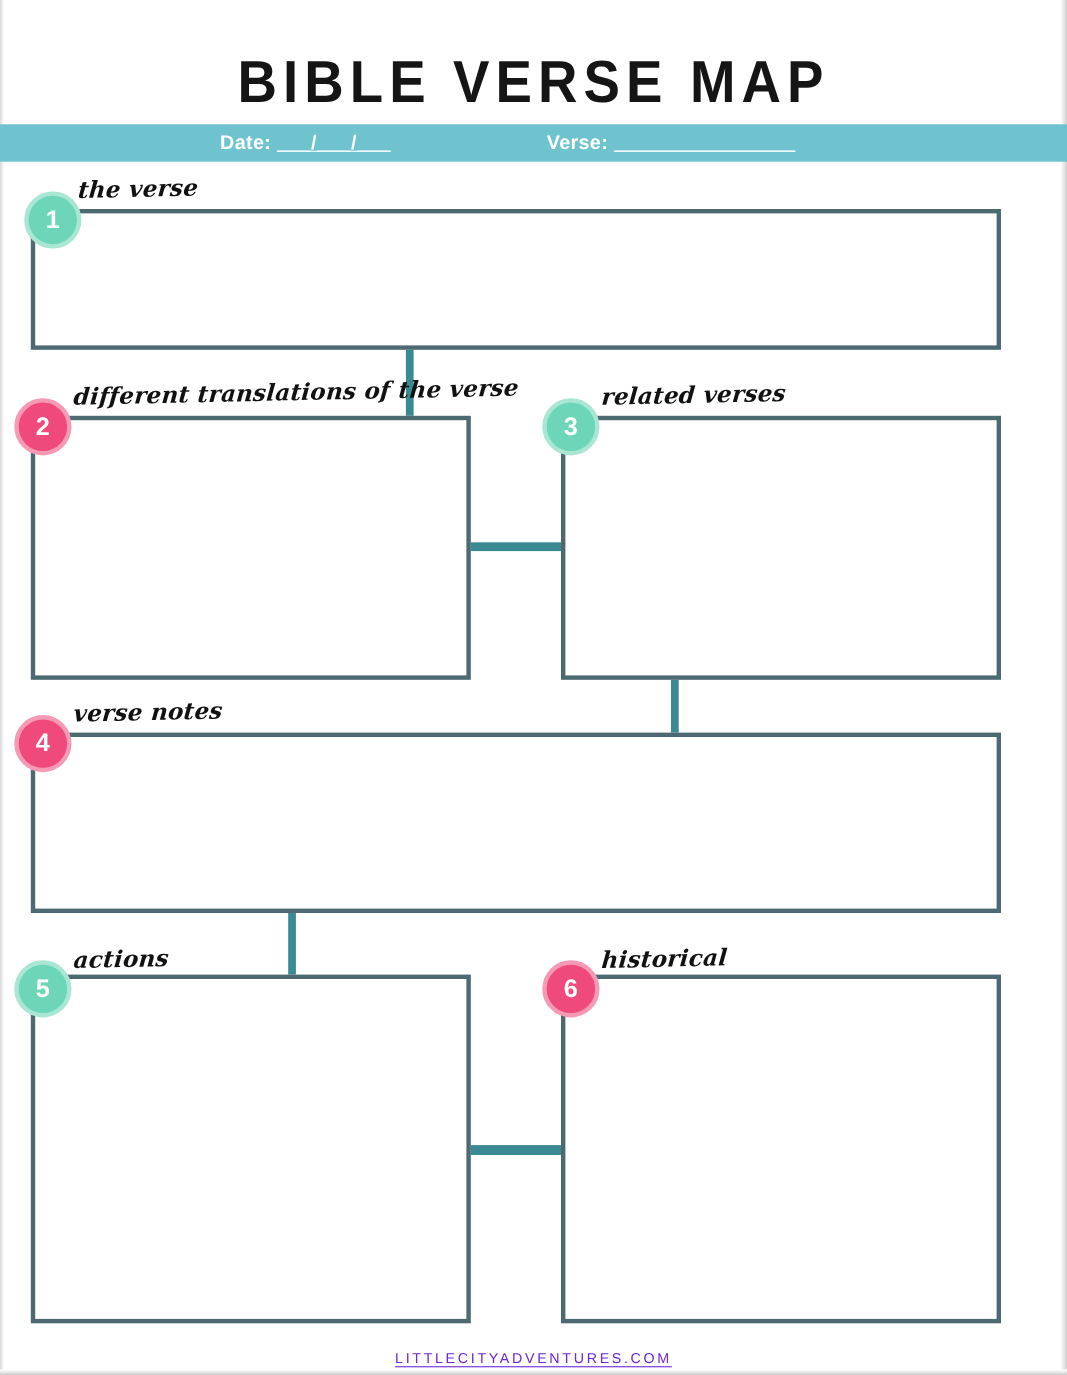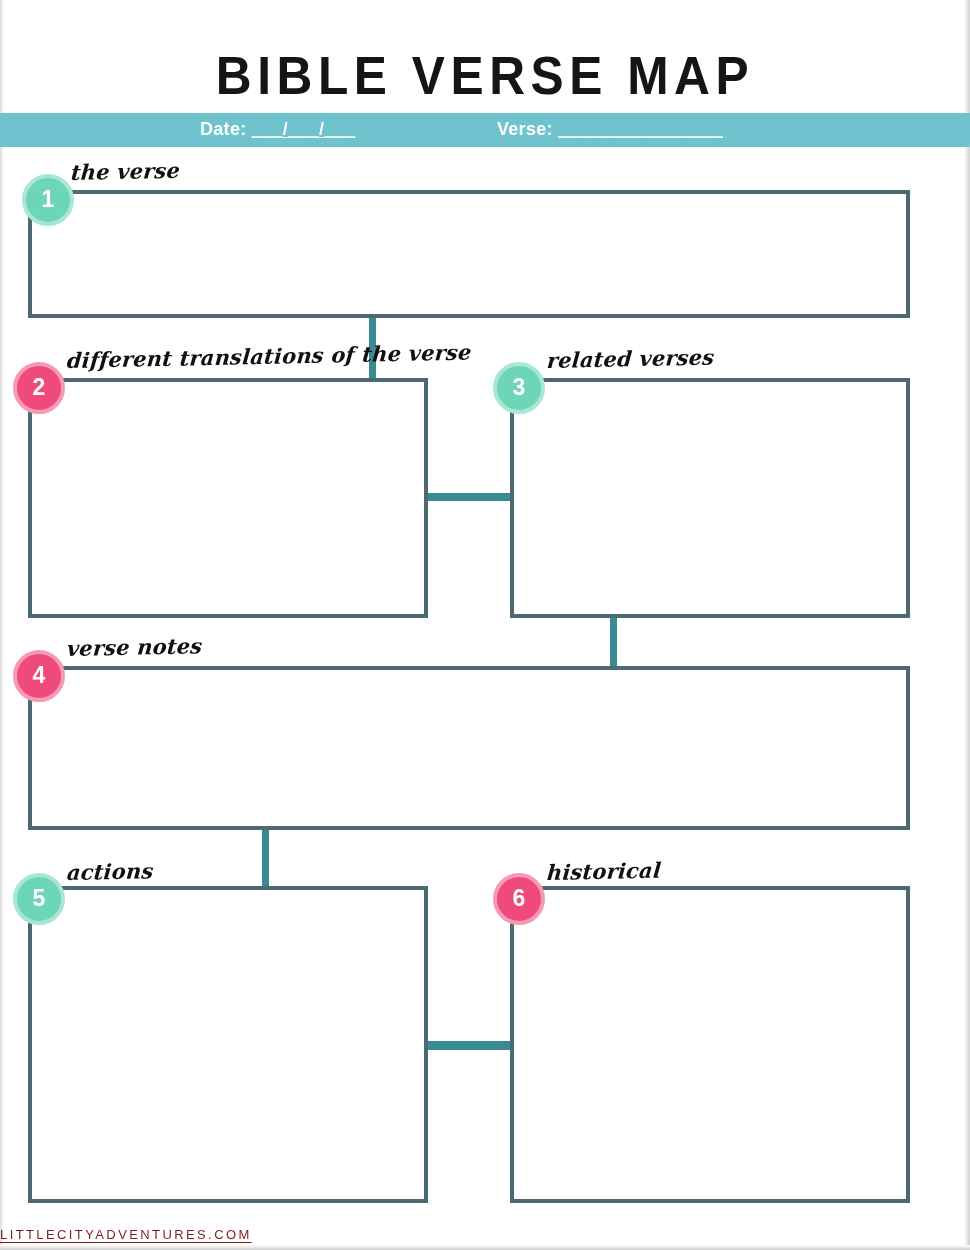--- a/index.html
+++ b/index.html
@@ -137,22 +137,22 @@
     line-height: 1;
     position: relative;
     top: -1px;
   }
 
   
   .footer {
     position: absolute;
     left: 0; top: 1227px;
     width: 970px;
-    text-align: left;
-    color: #7f1d1d;
+    text-align: center;
+    color: #6d28d9;
     font-family: "Liberation Sans", sans-serif;
     font-size: 13px;
     letter-spacing: 2.4px;
     text-decoration: underline;
     text-underline-offset: 3px;
   }
 </style>
 </head>
 <body>
 

